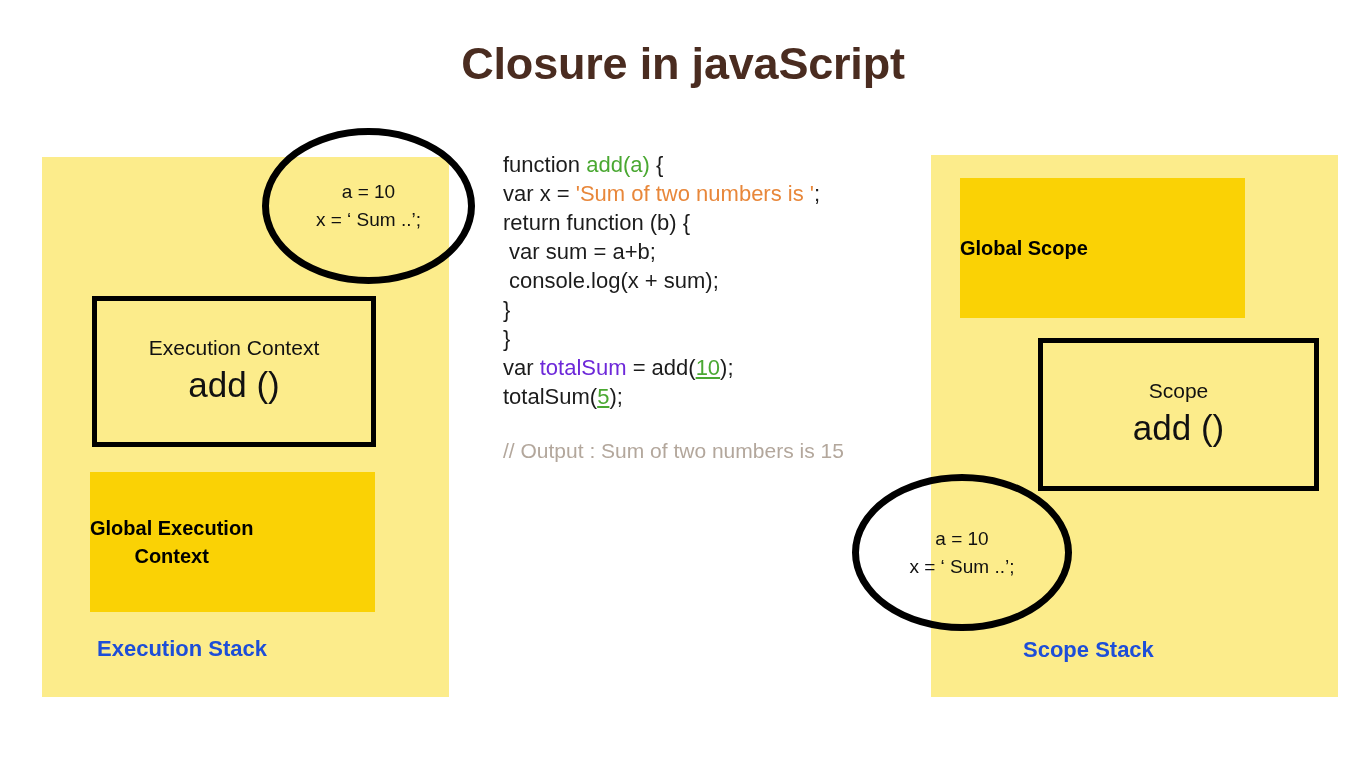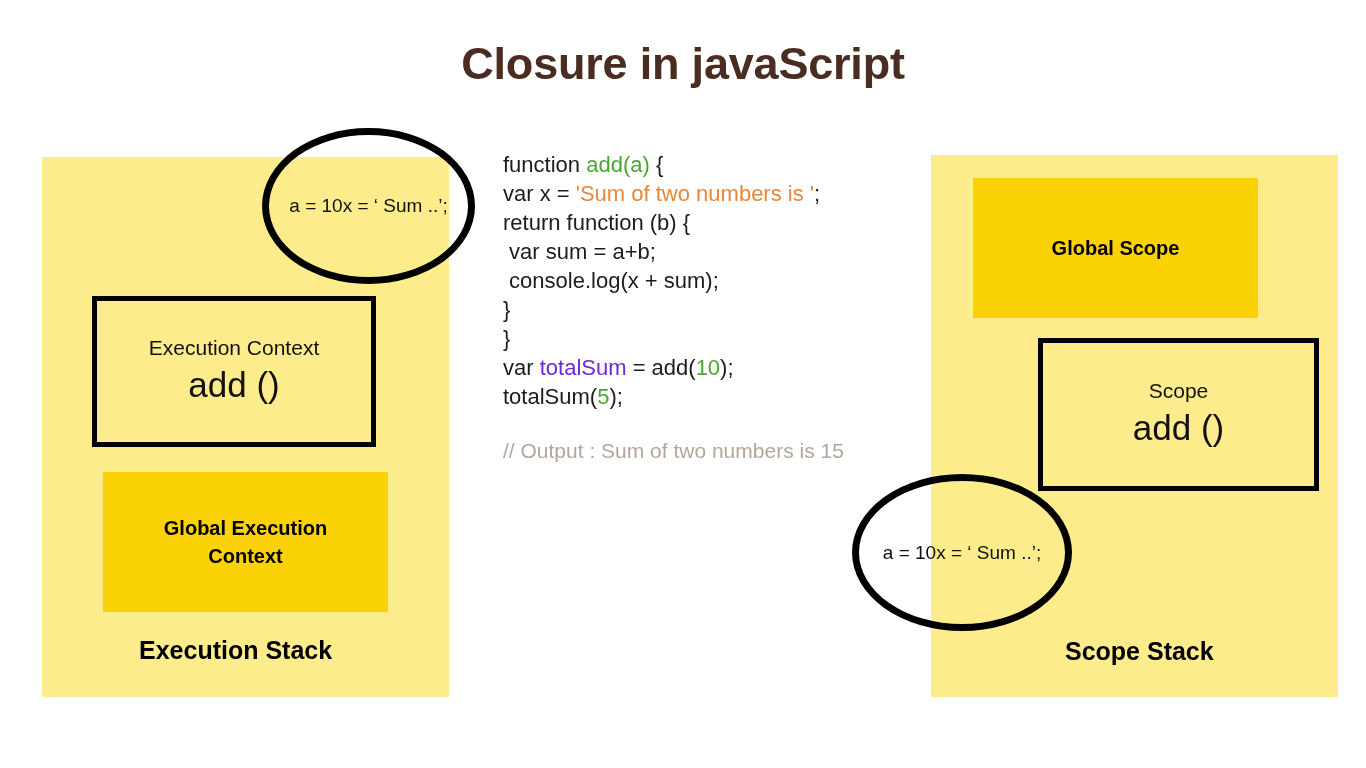--- a/index.html
+++ b/index.html
@@ -35,42 +35,40 @@
   
   .panel {
     position: absolute;
     background: #fcec8b;
   }
   #execution-stack-panel { left: 42px;  top: 157px; width: 407px; height: 540px; }
   #scope-chain-panel     { left: 931px; top: 155px; width: 407px; height: 542px; }
 
   .panel-caption {
     position: absolute;
-    font-size: 25px;
+    font-size: 22px;
     font-weight: bold;
-    color: #000000;
+    color: #1d4ed8;
     white-space: nowrap;
-    margin-left: 42px;
   }
   #execution-stack-caption { left: 97px;  top: 636px; }
   #scope-chain-caption     { left: 1023px; top: 637px; }
 
   
   .gold-box {
     position: absolute;
     background: #fad205;
     display: flex;
     align-items: center;
-    justify-content: center;
+    justify-content: flex-start;
     text-align: center;
     font-size: 20px;
     font-weight: bold;
     color: #000000;
     line-height: 1.42;
-    margin-left: 13px;
   }
   #global-execution-context-box { left: 90px;  top: 472px; width: 285px; height: 140px; }
   #global-scope-box             { left: 960px; top: 178px; width: 285px; height: 140px; }
 
   
   .outline-box {
     position: absolute;
     border: 5px solid #000000;
     background: transparent;
     box-sizing: border-box;
@@ -87,21 +85,21 @@
   .box-line-2 { font-size: 35px; color: #111111; line-height: 1.3; margin-top: 2px; }
 
   
   .closure-ellipse {
     position: absolute;
     border: 7px solid #000000;
     border-radius: 50%;
     background: transparent;
     box-sizing: border-box;
     display: flex;
-    flex-direction: row;
+    flex-direction: column;
     align-items: center;
     justify-content: center;
     text-align: center;
   }
   #closure-ellipse-stack { left: 262px; top: 128px; width: 213px; height: 156px; }
   #closure-ellipse-scope { left: 852px; top: 474px; width: 220px; height: 157px; }
 
   .ellipse-line {
     font-size: 19px;
     color: #111111;
@@ -115,21 +113,21 @@
     left: 503px;
     top: 150px;
     font-size: 22px;
     line-height: 29px;
     color: #1c1c1c;
     white-space: pre;
   }
   .code-line { white-space: pre; }
   .tok-fn   { color: #4aa832; margin-top: 27px; }
   .tok-str  { color: #e8873a; }
-  .tok-num  { color: #4aa832; }
+  .tok-num  { color: #4aa832; text-decoration: underline; }
   .tok-var  { color: #6d28d9; }
 
   #code-output-comment {
     position: absolute;
     left: 503px;
     top: 439px;
     font-size: 21px;
     color: #b3a79c;
     white-space: nowrap;
   }

